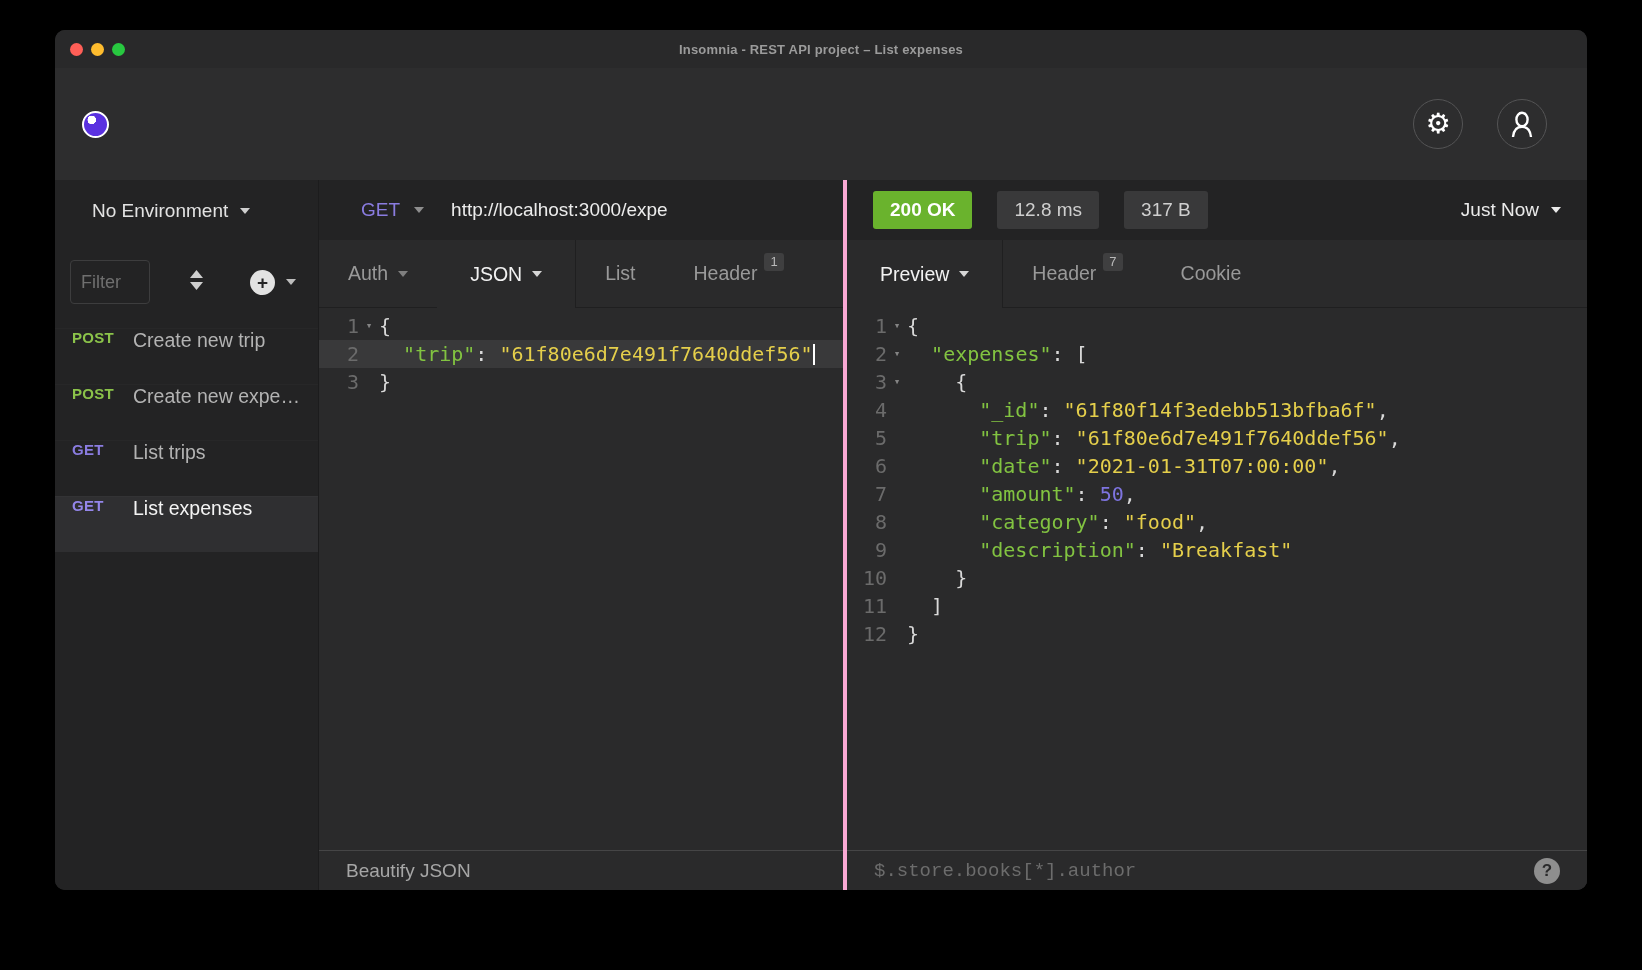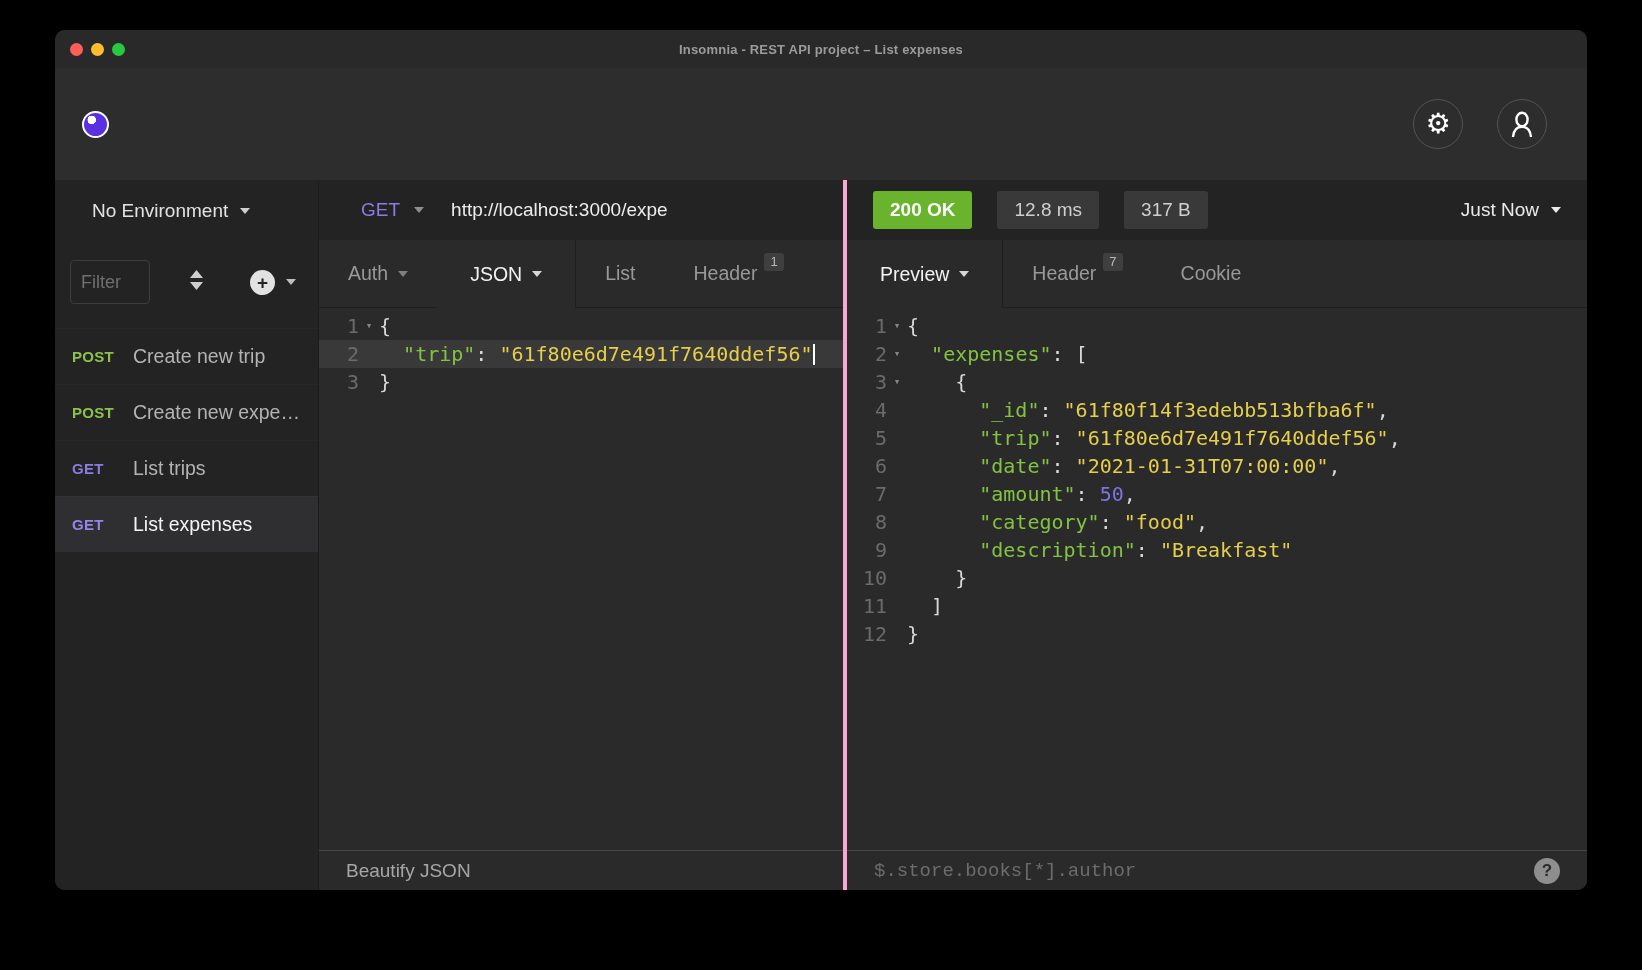--- a/index.html
+++ b/index.html
@@ -42,21 +42,21 @@
   .filter-row { height:80px; display:flex; align-items:center; padding:0 22px 0 15px; }
   .filter-input { width:80px; height:44px; background:transparent; border:1px solid #3d3d3e;
                   border-radius:4px; color:#ddd; font-size:18px; padding:0 10px; outline:none;
                   font-family:"Liberation Sans", sans-serif; }
   .filter-input::placeholder { color:#6f6f6f; }
   .sort-icon { margin-left:38px; }
   .plus-group { margin-left:auto; display:flex; align-items:center; gap:11px; }
   .plus-circle { width:25px; height:25px; border-radius:50%; background:#e2e2e2; color:#232324;
                  display:flex; align-items:center; justify-content:center; font-size:19px; font-weight:bold; line-height:1; }
   .req-list { margin-top:6px; }
-  .req { height:56px; display:flex; align-items:center; padding-left:17px;
+  .req { height:56px; display:flex; padding-left:17px;
          font-size:19.5px; color:#b3b3b3; border-top:1px solid rgba(255,255,255,0.02); }
   .req .method { width:61px; flex:0 0 auto; font-size:15px; font-weight:600; letter-spacing:.3px; }
   .method.post { color:#8bc34a; }
   .method.get  { color:#8a7ce0; }
   .req.selected { background:#2f2f31; color:#f4f4f4; }
   .req.selected .method.get { color:#9486ea; }
 
   
   .main-col { width:525px; flex:0 0 auto; display:flex; flex-direction:column;
               border-left:1px solid #1c1c1d; background:#2a2a2b; min-height:0; }

